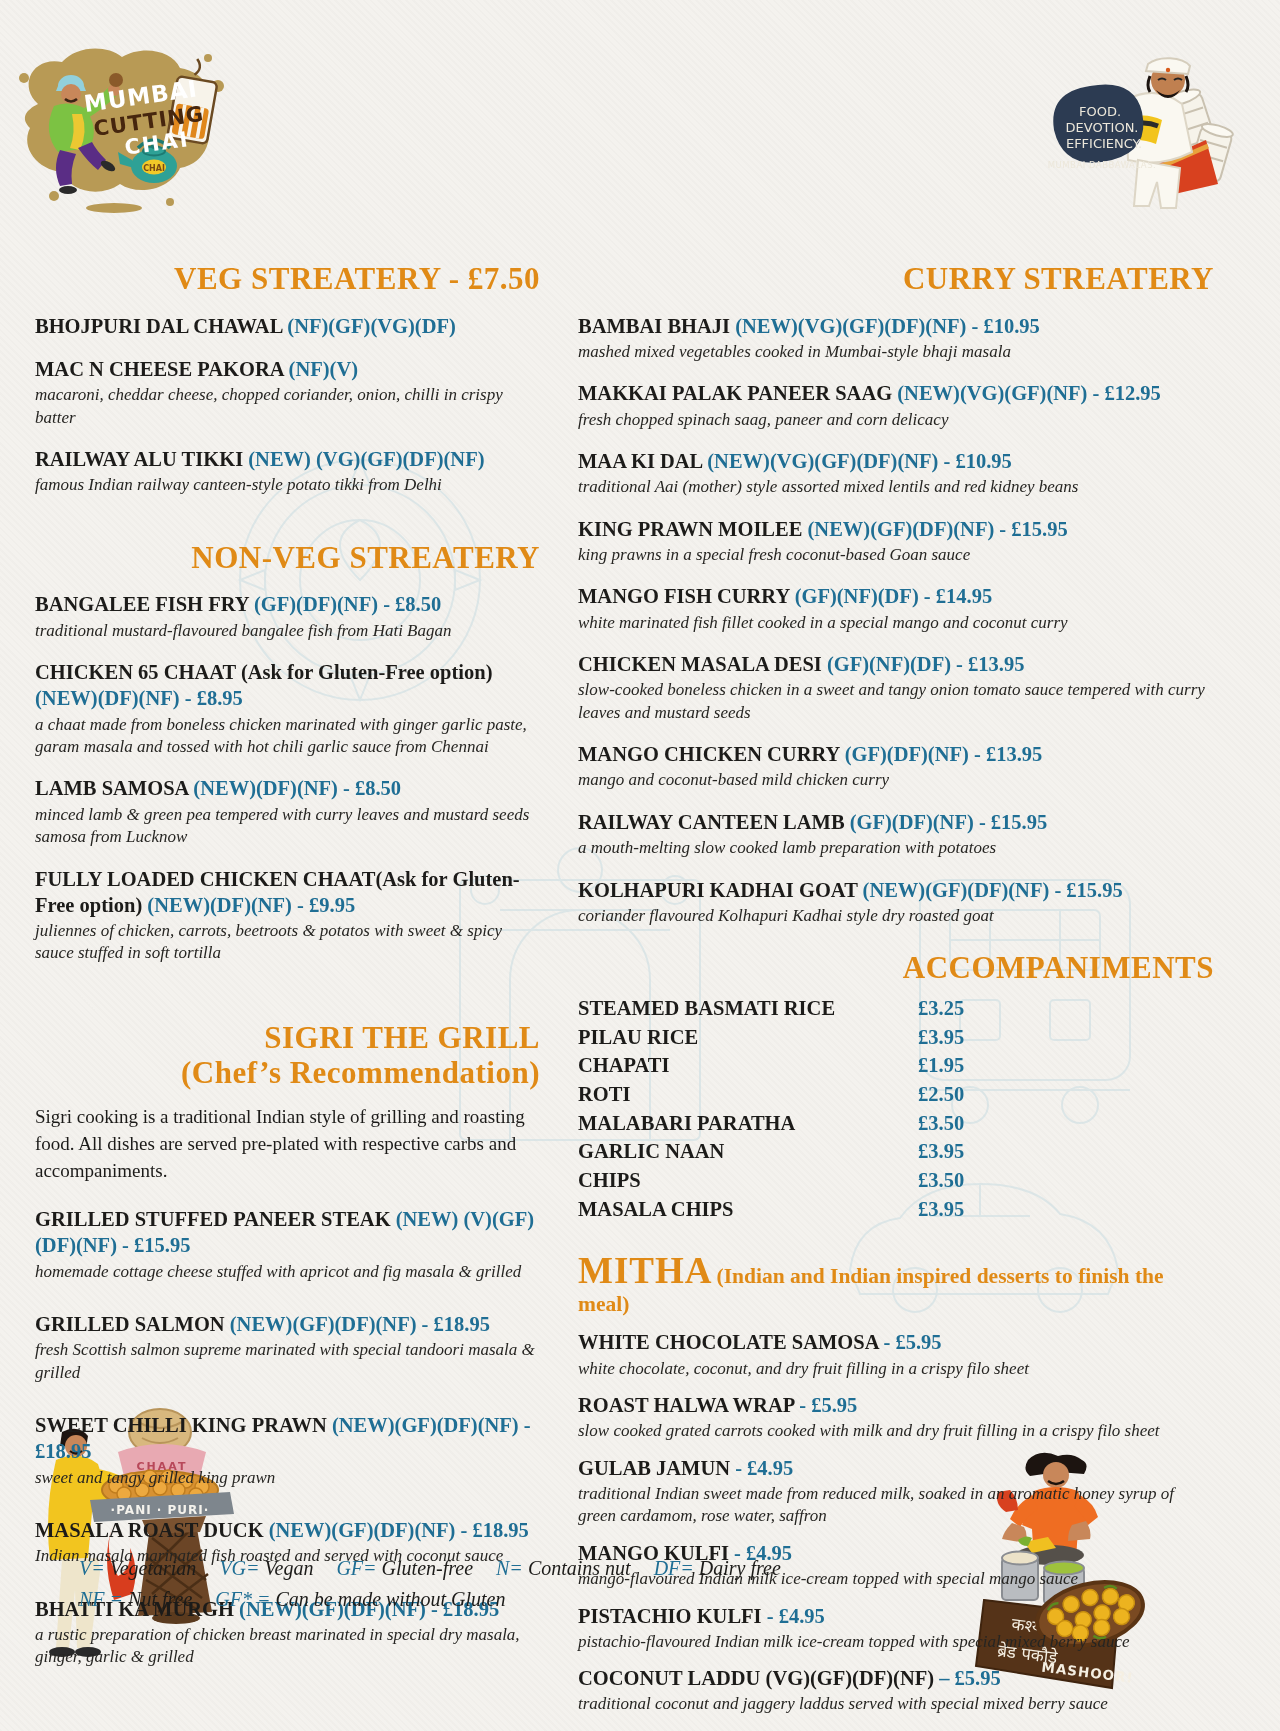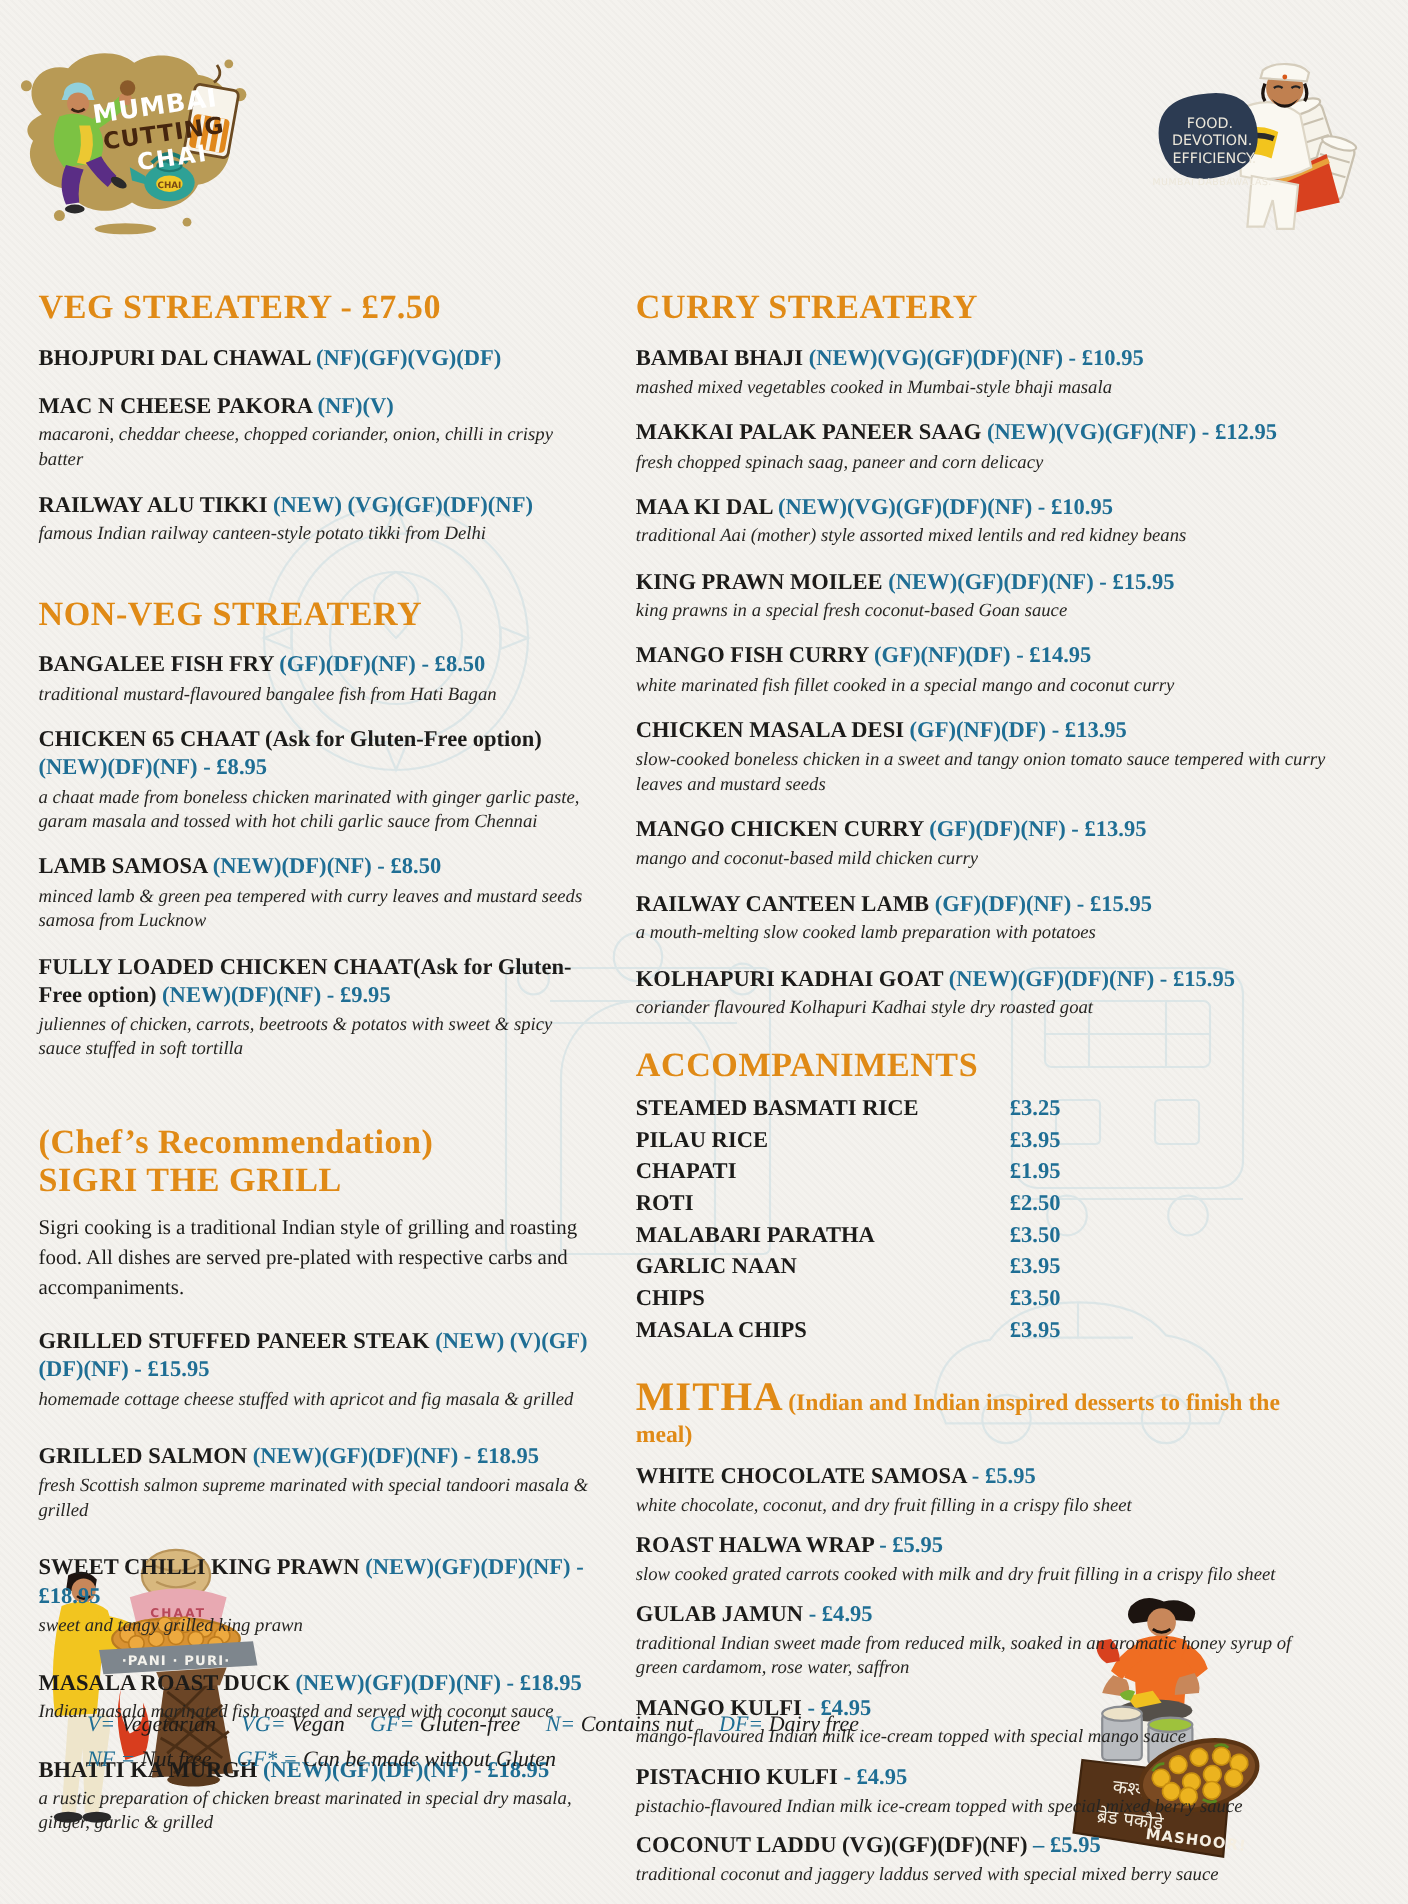--- a/index.html
+++ b/index.html
@@ -12,21 +12,21 @@
   }
   .watermark{position:absolute;z-index:0;opacity:0.55;}
   .header{position:relative;height:238px;z-index:2;}
   .logo-svg{position:absolute;left:10px;top:42px;}
   .title-wrap{position:absolute;left:230px;top:118px;width:720px;text-align:center;}
   .page-title{font-size:41px;font-weight:bold;color:#1a607f;letter-spacing:0.5px;}
   .page-subtitle{font-size:25px;font-weight:bold;color:#e0770e;margin-top:8px;}
   .dabbawala-svg{position:absolute;right:38px;top:42px;}
 
   .content{position:relative;z-index:2;display:grid;grid-template-columns:505px 1fr;column-gap:38px;padding:14px 66px 0 35px;}
-  .sec-h{font-size:31px;font-weight:bold;color:#e08a16;letter-spacing:0.5px;margin:0 0 16px 0;line-height:1.12;}
+  .sec-h{font-size:31px;font-weight:bold;color:#e08a16;letter-spacing:0.5px;margin:0 0 16px 0;line-height:1.12;text-align:right;}
   .veg .sec-h{margin-top:10px;}
   .nonveg .sec-h{margin-top:44px;}
   .sigri .sec-h{margin-top:56px;margin-bottom:8px;}
   .curry .sec-h{margin-top:10px;}
   .acc .sec-h{margin-top:24px;margin-bottom:8px;}
   .item{margin-bottom:17px;}
   .sigri .item{margin-bottom:28px;}
   .mitha .item{margin-bottom:12px;}
   .item-line{font-size:20.5px;font-weight:bold;color:#1c1b19;line-height:1.28;}
   .tags{color:#1f6e94;}
@@ -207,22 +207,22 @@
         <div class="desc">minced lamb &amp; green pea tempered with curry leaves and mustard seeds samosa from Lucknow</div>
       </div>
       <div class="item">
         <div class="item-line"><span>FULLY LOADED CHICKEN CHAAT(Ask for Gluten-Free option)</span> <span class="tags">(NEW)(DF)(NF) - £9.95</span></div>
         <div class="desc">juliennes of chicken, carrots, beetroots &amp; potatos with sweet &amp; spicy sauce stuffed in soft tortilla</div>
       </div>
     </div>
 
     <div class="section sigri">
       <div class="sec-h">
+        <div>SIGRI THE GRILL</div>
         <div>(Chef’s Recommendation)</div>
-        <div>SIGRI THE GRILL</div>
       </div>
       <div class="sigri-intro">Sigri cooking is a traditional Indian style of grilling and roasting food. All dishes are served pre-plated with respective carbs and accompaniments.</div>
 
       <div class="item">
         <div class="item-line"><span>GRILLED STUFFED PANEER STEAK</span> <span class="tags">(NEW) (V)(GF)(DF)(NF) - £15.95</span></div>
         <div class="desc">homemade cottage cheese stuffed with apricot and fig masala &amp; grilled</div>
       </div>
       <div class="item">
         <div class="item-line"><span>GRILLED SALMON</span> <span class="tags">(NEW)(GF)(DF)(NF) - £18.95</span></div>
         <div class="desc">fresh Scottish salmon supreme marinated with special tandoori masala &amp; grilled</div>

